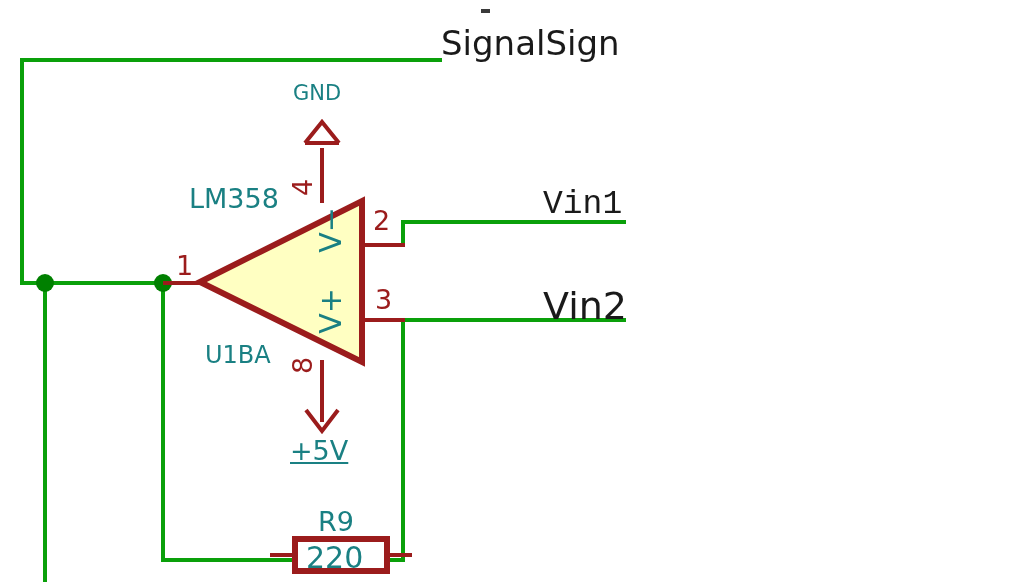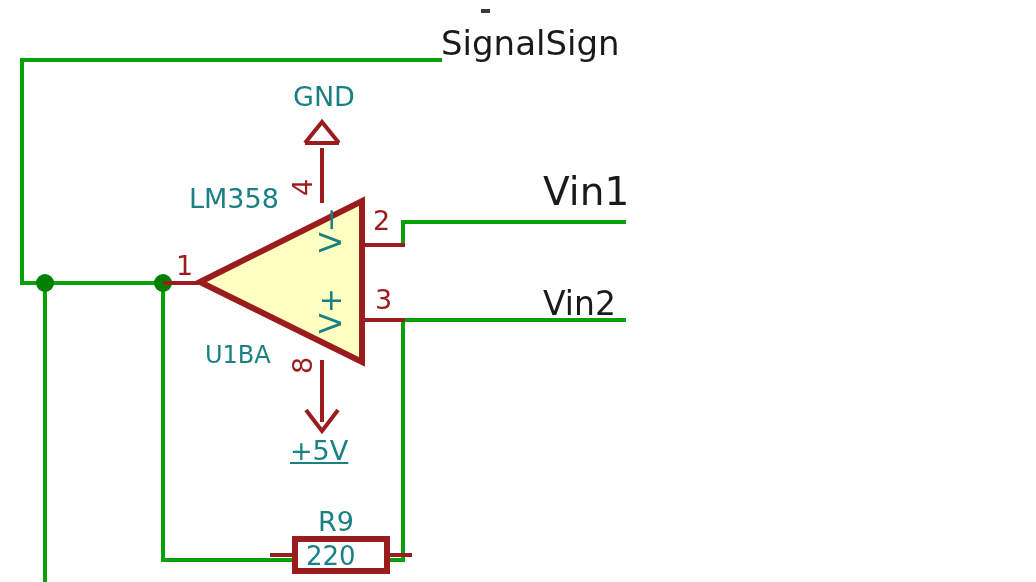--- a/index.html
+++ b/index.html
@@ -101,36 +101,36 @@
     </g>
 
     <rect x="295" y="539" width="92" height="32" fill="#ffffff" stroke="#9b1c1c" stroke-width="6"></rect>
     <g fill="none" stroke="#9b1c1c" stroke-width="4" stroke-linecap="square">
       <path d="M 295 555 L 272 555"></path>
       <path d="M 387 555 L 410 555"></path>
     </g>
   </svg>
 
   <div class="lbl lbl-black" style="left:441px; top:26px; font-size:34px;">SignalSign</div>
-  <div class="lbl lbl-black" style="left:543px; top:172px; font-size:39px;">Vin1</div>
-  <div class="lbl lbl-black" style="left:543px; top:287px; font-size:33px;">Vin2</div>
+  <div class="lbl lbl-black" style="left:543px; top:188px; font-size:33px;font-family:Liberation Mono, monospace;">Vin1</div>
+  <div class="lbl lbl-black" style="left:543px; top:287px; font-size:38px;">Vin2</div>
 
-  <div class="lbl lbl-teal" style="left:293px; top:83px; font-size:27px;">GND</div>
+  <div class="lbl lbl-teal" style="left:293px; top:83px; font-size:21px;">GND</div>
   <div class="lbl lbl-teal" style="left:290px; top:437px; font-size:27px;text-decoration:underline;">+5V</div>
 
   <div class="lbl lbl-teal" style="left:189px; top:185px; font-size:27px;text-align:right;">LM358</div>
   <div class="lbl lbl-teal" style="left:205px; top:343px; font-size:24px;">U1BA</div>
 
   <div class="lbl lbl-teal rot90ccw" style="left:308px; top:215px; font-size:30px;">V−</div>
   <div class="lbl lbl-teal rot90ccw" style="left:308px; top:296px; font-size:30px;">V+</div>
 
   <div class="lbl lbl-red" style="left:176px; top:252px; font-size:27px;">1</div>
   <div class="lbl lbl-red" style="left:373px; top:207px; font-size:27px;">2</div>
   <div class="lbl lbl-red" style="left:375px; top:286px; font-size:27px;">3</div>
   <div class="lbl lbl-red rot90ccw" style="left:294px; top:174px; font-size:27px;">4</div>
   <div class="lbl lbl-red rot90ccw" style="left:294px; top:352px; font-size:27px;">8</div>
 
   <div class="lbl lbl-teal" style="left:318px; top:508px; font-size:27px;">R9</div>
-  <div class="lbl lbl-teal" style="left:306px; top:543px; font-size:26px;">220</div>
+  <div class="lbl lbl-teal" style="left:306px; top:543px; font-size:30px;">220</div>
 
   <div class="cursor-mark" style="left:481px; top:9px;"></div>
 
 </div>
 
 </body></html>

